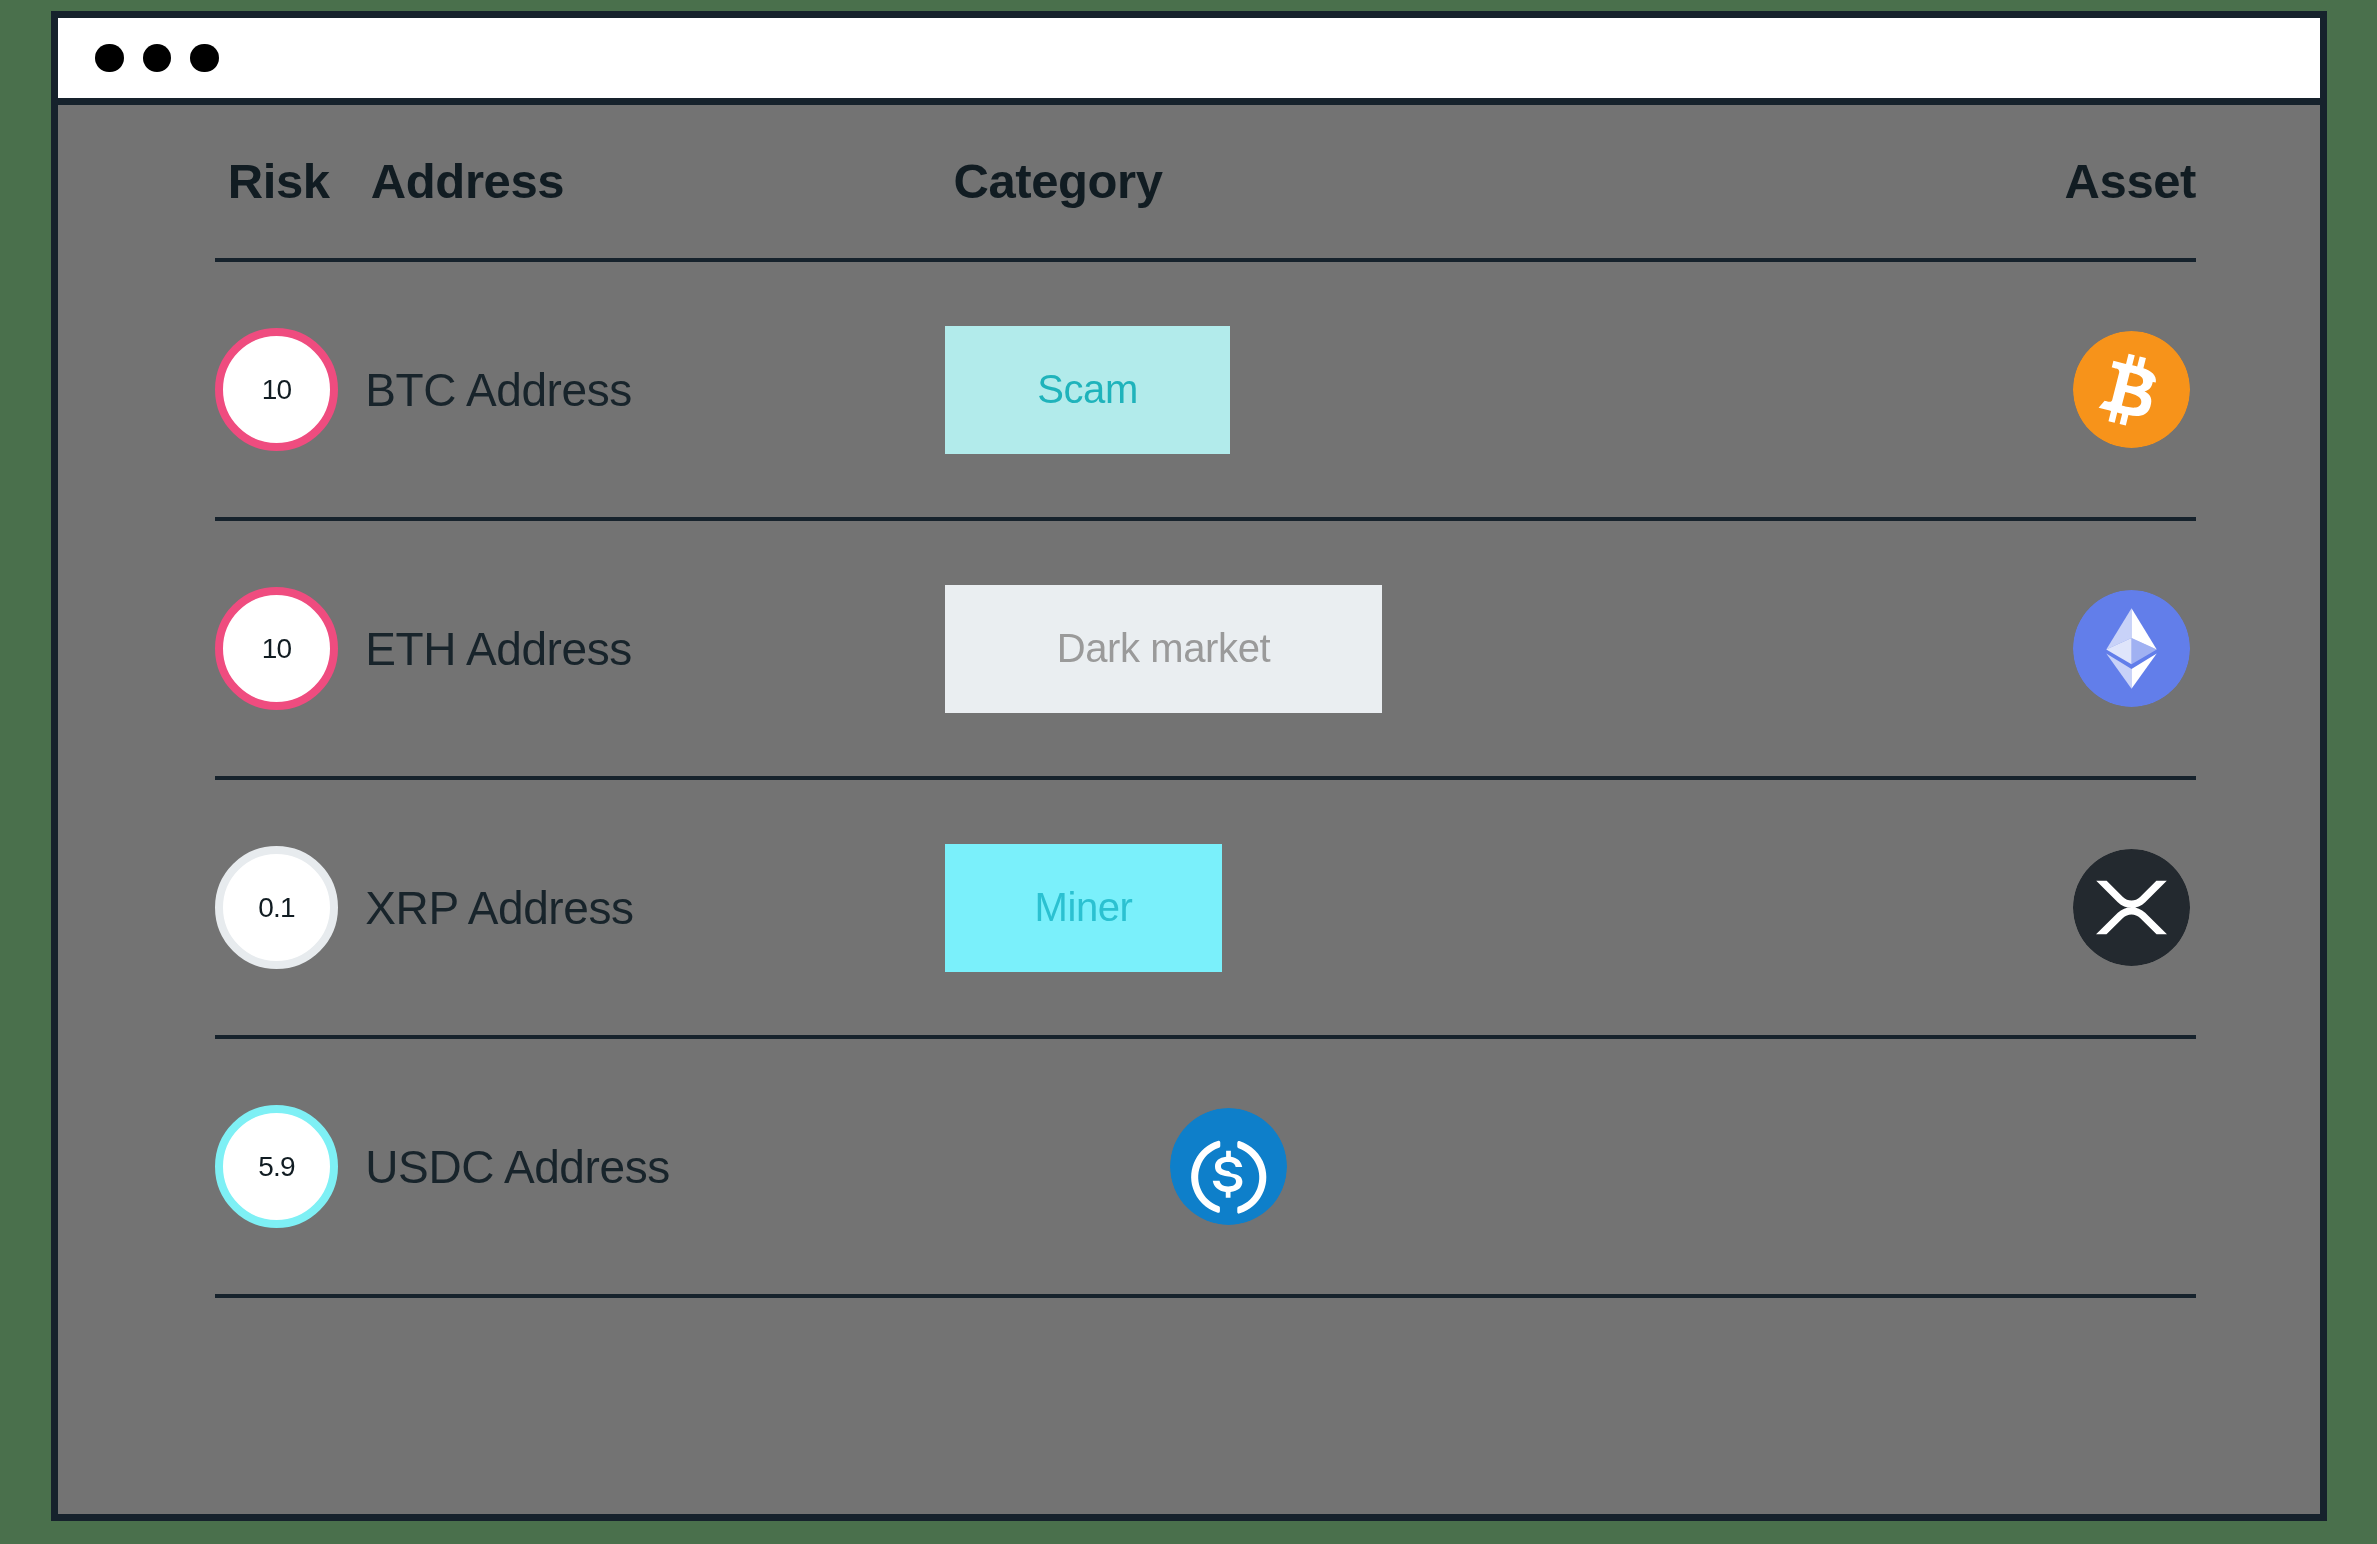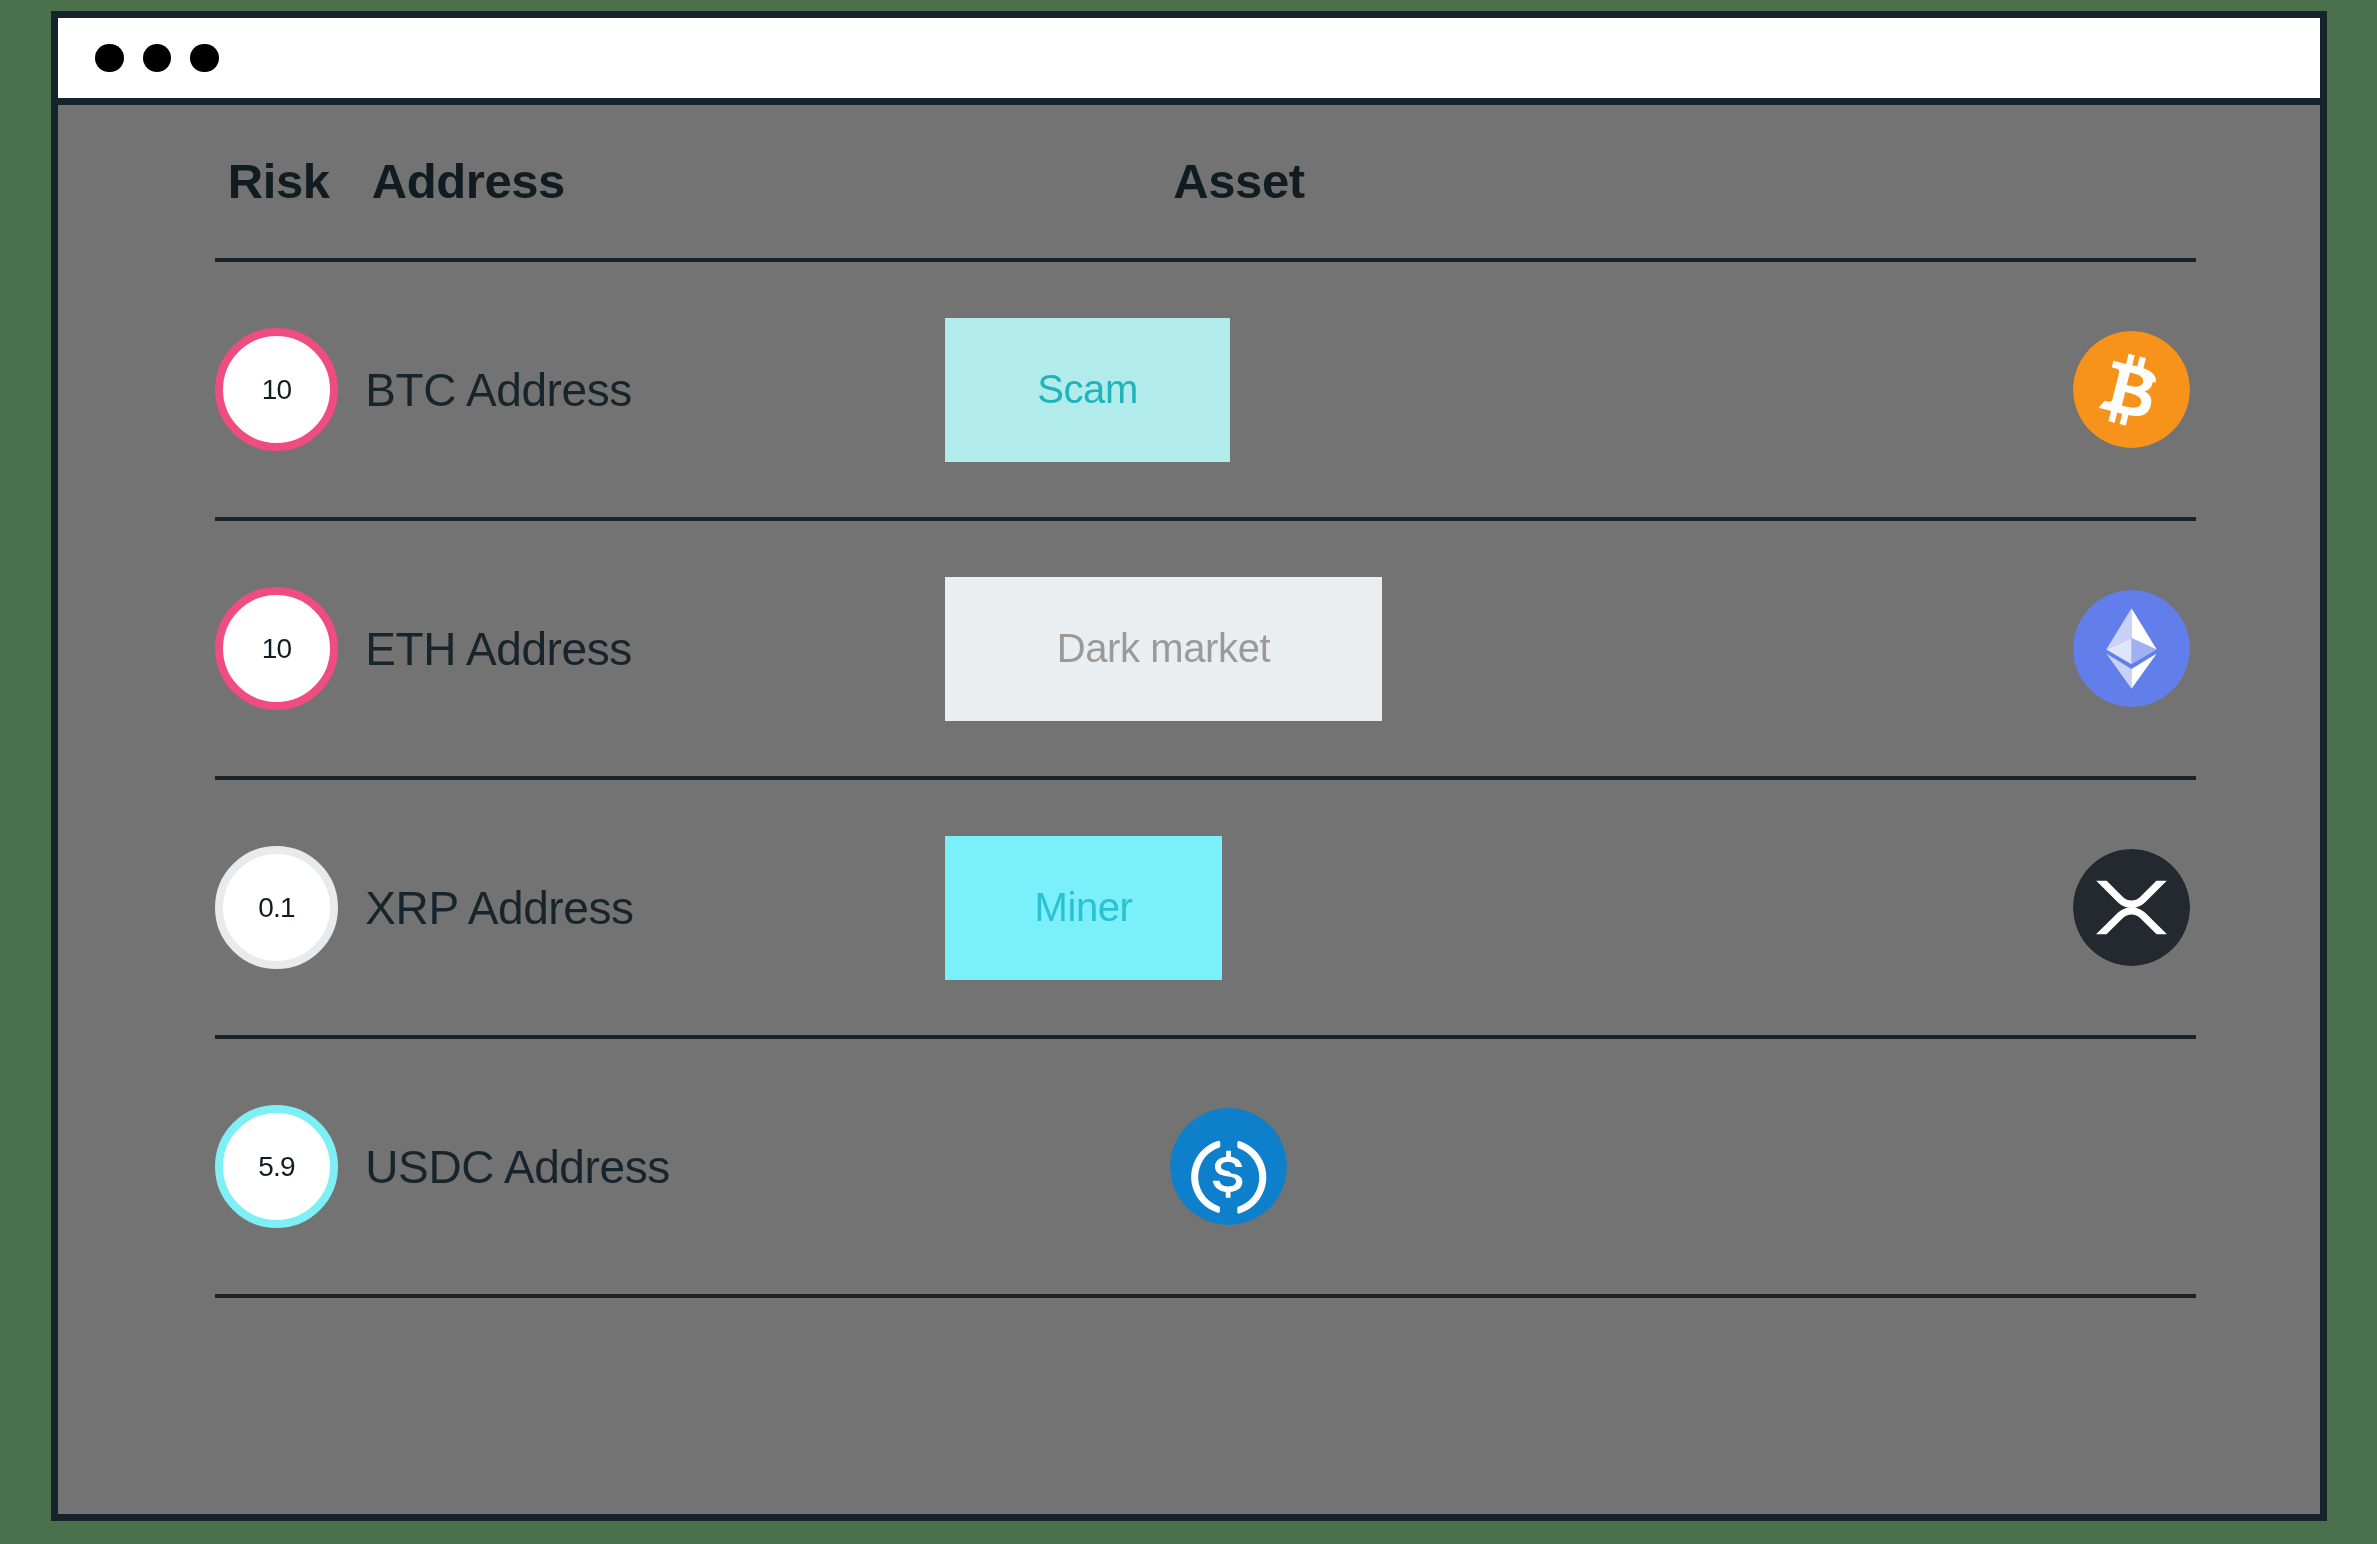--- a/index.html
+++ b/index.html
@@ -123,21 +123,21 @@
     box-sizing: border-box;
   }
 
   
   .category-cell {
     width: 903px;
     display: flex;
     align-items: center;
   }
   .badge {
-    height: 144px;
+    height: 128px;
     display: flex;
     align-items: center;
     justify-content: center;
     font-size: 40px;
     letter-spacing: -0.4px;
     box-sizing: border-box;
     padding: 0 45px;
   }
   .badge-scam    { background: #b2ebeb; color: #1fb3bb; width: 285px; }
   .badge-dark    { background: #eaeef1; color: #9a9a9a; width: 437px; }
@@ -170,20 +170,21 @@
     <span class="window-dot"></span>
     <span class="window-dot"></span>
   </div>
 
   <div id="table-area">
     <div class="table">
 
       <div class="thead">
         <div class="th col-risk">Risk</div>
         <div class="th col-address">Address</div>
+        <div class="th col-category">Category</div>
         <div class="th col-asset">Asset</div>
       </div>
 
       <div class="divider"></div>
 
       <div class="row">
         <div class="risk-cell">
           <div class="risk-circle high">10</div>
         </div>
         <div class="address-cell">BTC Address</div>

